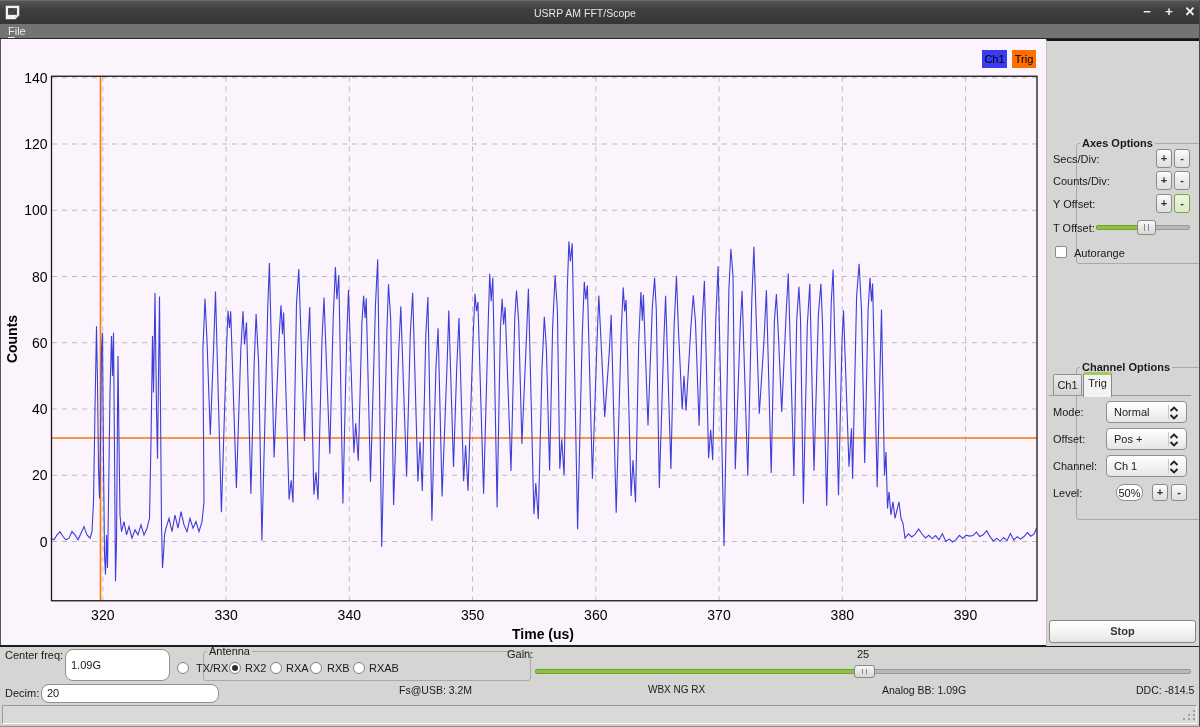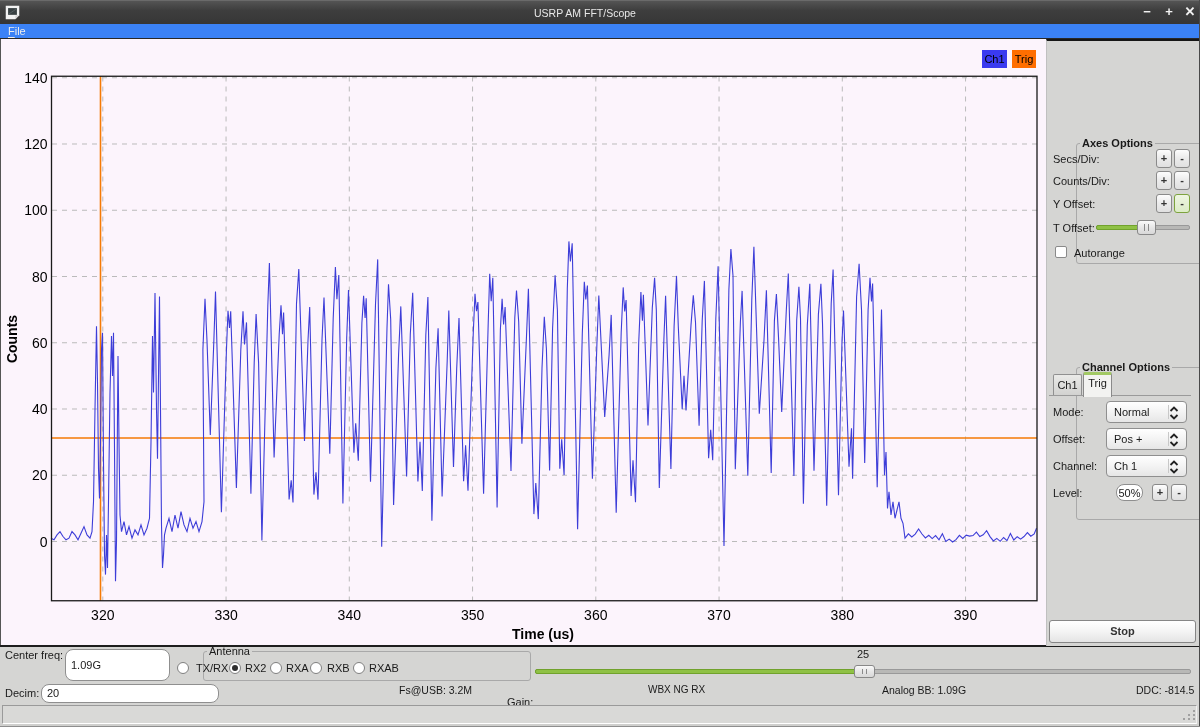--- a/index.html
+++ b/index.html
@@ -11,21 +11,21 @@
 #titlebar { left:0; top:0; width:1200px; height:24px;
   background:linear-gradient(#545454,#3e3e3e 40%,#363636);
   border-top:1px solid #6a6a6a; }
 #titlebar .title { width:1170px; text-align:center; color:#e8e8e8; font-size:10.5px;
   font-weight:normal; line-height:24px; }
 #winicon { left:5px; top:4px; width:15px; height:15px; }
 .winbtn { top:0; height:24px; color:#f2f2f2; font-size:13px; line-height:23px;
   font-weight:bold; text-align:center; width:16px; }
 
 
-#menubar { left:0; top:24px; width:1200px; height:15px; background:#3b82f6;
+#menubar { left:0; top:24px; width:1200px; height:15px; background:#737373;
   border-bottom:1px solid #282828; }
 #menubar > span { color:#ececec; font-size:11px; position:absolute; left:8px; top:1px; }
 
 
 #plotpanel { left:0; top:39px; width:1046px; height:607px; background:#fcf4fc;
   border-left:1px solid #555; }
 #rightpanel { left:1046px; top:39px; width:154px; height:607px; background:#d5d5d3;
   border-left:1px solid #c0c0c0; border-top:2px solid #161616; }
 #darksep { left:0; top:645px; width:1200px; height:2px; background:#1d1d1d; }
 
@@ -228,21 +228,21 @@
 <div class="lbl" style="left:196px; top:662px;">TX/RX</div>
 <div class="radio sel" style="left:229px; top:662px;"></div>
 <div class="lbl" style="left:245px; top:662px;">RX2</div>
 <div class="radio" style="left:270px; top:662px;"></div>
 <div class="lbl" style="left:286px; top:662px;">RXA</div>
 <div class="radio" style="left:310px; top:662px;"></div>
 <div class="lbl" style="left:327px; top:662px;">RXB</div>
 <div class="radio" style="left:353px; top:662px;"></div>
 <div class="lbl" style="left:369px; top:662px;">RXAB</div>
 
-<div class="lbl" style="left:507px; top:648px;margin-top:48px;">Gain:</div>
+<div class="lbl" style="left:507px; top:648px;">Gain:</div>
 <div class="lbl" style="left:857px; top:648px;">25</div>
 <div class="groove" style="left:535px; top:669px; width:656px;"></div>
 <div class="groovefill" style="left:535px; top:669px; width:325px;"></div>
 <div class="shandle" style="left:854px; top:665px; width:21px; height:13px;"></div>
 
 <div class="lbl" style="left:5px; top:687px;">Decim:</div>
 <div class="tfield" style="left:41px; top:684px; width:178px; height:19px; line-height:17px; padding-left:5px;">20</div>
 <div class="lbl" style="left:399px; top:684px; font-size:10.5px;">Fs@USB: 3.2M</div>
 <div class="lbl" style="left:648px; top:684px; font-size:10px;">WBX NG RX</div>
 <div class="lbl" style="left:882px; top:684px; font-size:10.5px;">Analog BB: 1.09G</div>

